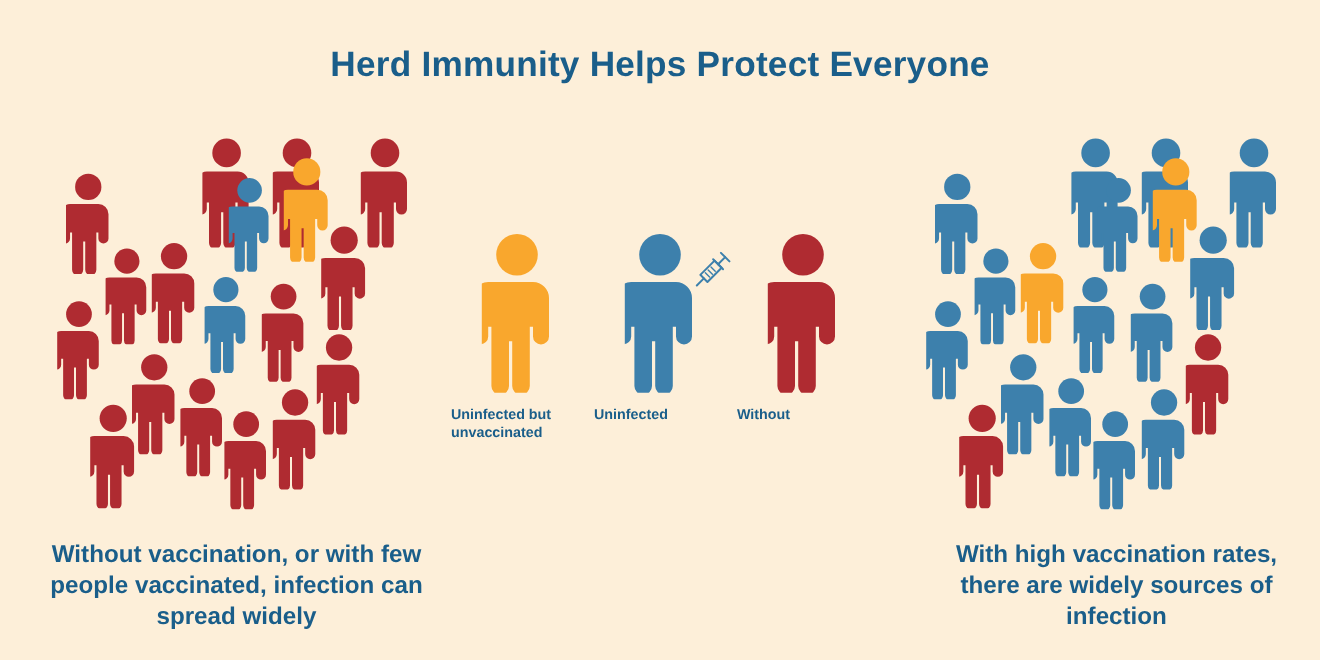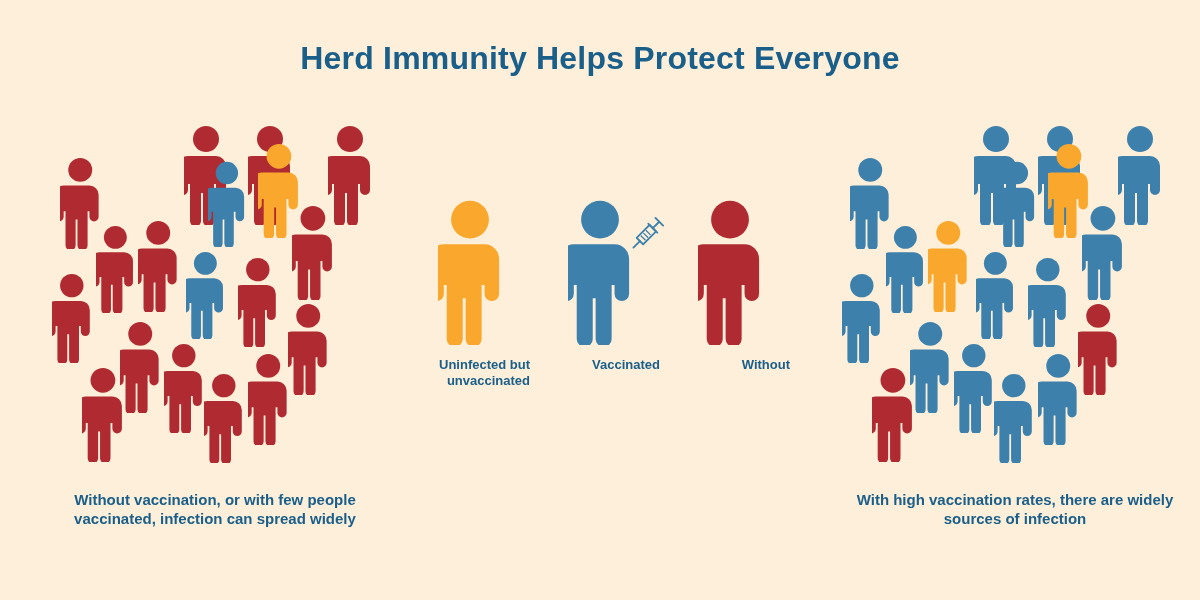--- a/index.html
+++ b/index.html
@@ -44,23 +44,23 @@
   .person svg { display: block; }
   .legend {
     position: absolute;
     left: 400px;
     top: 195px;
     width: 400px;
     height: 200px;
   }
   .legend-item {
     position: absolute;
-    top: 4px;
+    top: 16px;
     width: 120px;
-    text-align: right;
+    text-align: left;
   }
   .legend-fig {
     position: relative;
     height: 150px;
     display: flex;
     align-items: flex-start;
     justify-content: center;
   }
   .legend-label {
     font-size: 13px;
@@ -70,21 +70,21 @@
     margin-top: 8px;
   }
   .syringe {
     position: absolute;
     right: -8px;
     top: 14px;
   }
   .caption {
     position: absolute;
     width: 340px;
-    font-size: 15px;
+    font-size: 22px;
     font-weight: bold;
     color: #1A5E8A;
     line-height: 1.28;
     text-align: center;
   }
   #caption-left  { left: 45px;  top: 490px; }
   #caption-right { left: 845px; top: 490px; }
 </style>
 </head>
 <body>
@@ -226,21 +226,21 @@
                 <line x1="12" y1="23" x2="2" y2="23"></line>
                 <line x1="32" y1="23" x2="42" y2="23"></line>
                 <line x1="42" y1="17" x2="42" y2="29"></line>
                 <line x1="32" y1="16" x2="32" y2="30"></line>
                 <line x1="17" y1="20" x2="17" y2="26" stroke-width="1.4"></line>
                 <line x1="21" y1="20" x2="21" y2="26" stroke-width="1.4"></line>
                 <line x1="25" y1="20" x2="25" y2="26" stroke-width="1.4"></line>
               </g>
             </svg></div>
         </div>
-        <div class="legend-label">Vaccinated</div>
+        <div class="legend-label">Uninfected</div>
       </div>
       <div class="legend-item" style="left: 270px;">
         <div class="legend-fig">
           <svg viewBox="0 0 44 100" width="64" height="146">
             <circle cx="22" cy="14" r="13" fill="#AF2B31"></circle>
             <path d="M12 31 h20 a10 10 0 0 1 10 10 v24 a5 5 0 0 1 -10 0 v-6 h-2 v37 a5.5 5.5 0 0 1 -11 0 v-28 h-2 v28 a5.5 5.5 0 0 1 -11 0 v-37 h-2 v6 a5 5 0 0 1 -10 0 v-24 a10 10 0 0 1 10 -10 z" fill="#AF2B31"></path>
           </svg>
         </div>
         <div class="legend-label">Without</div>
       </div>

